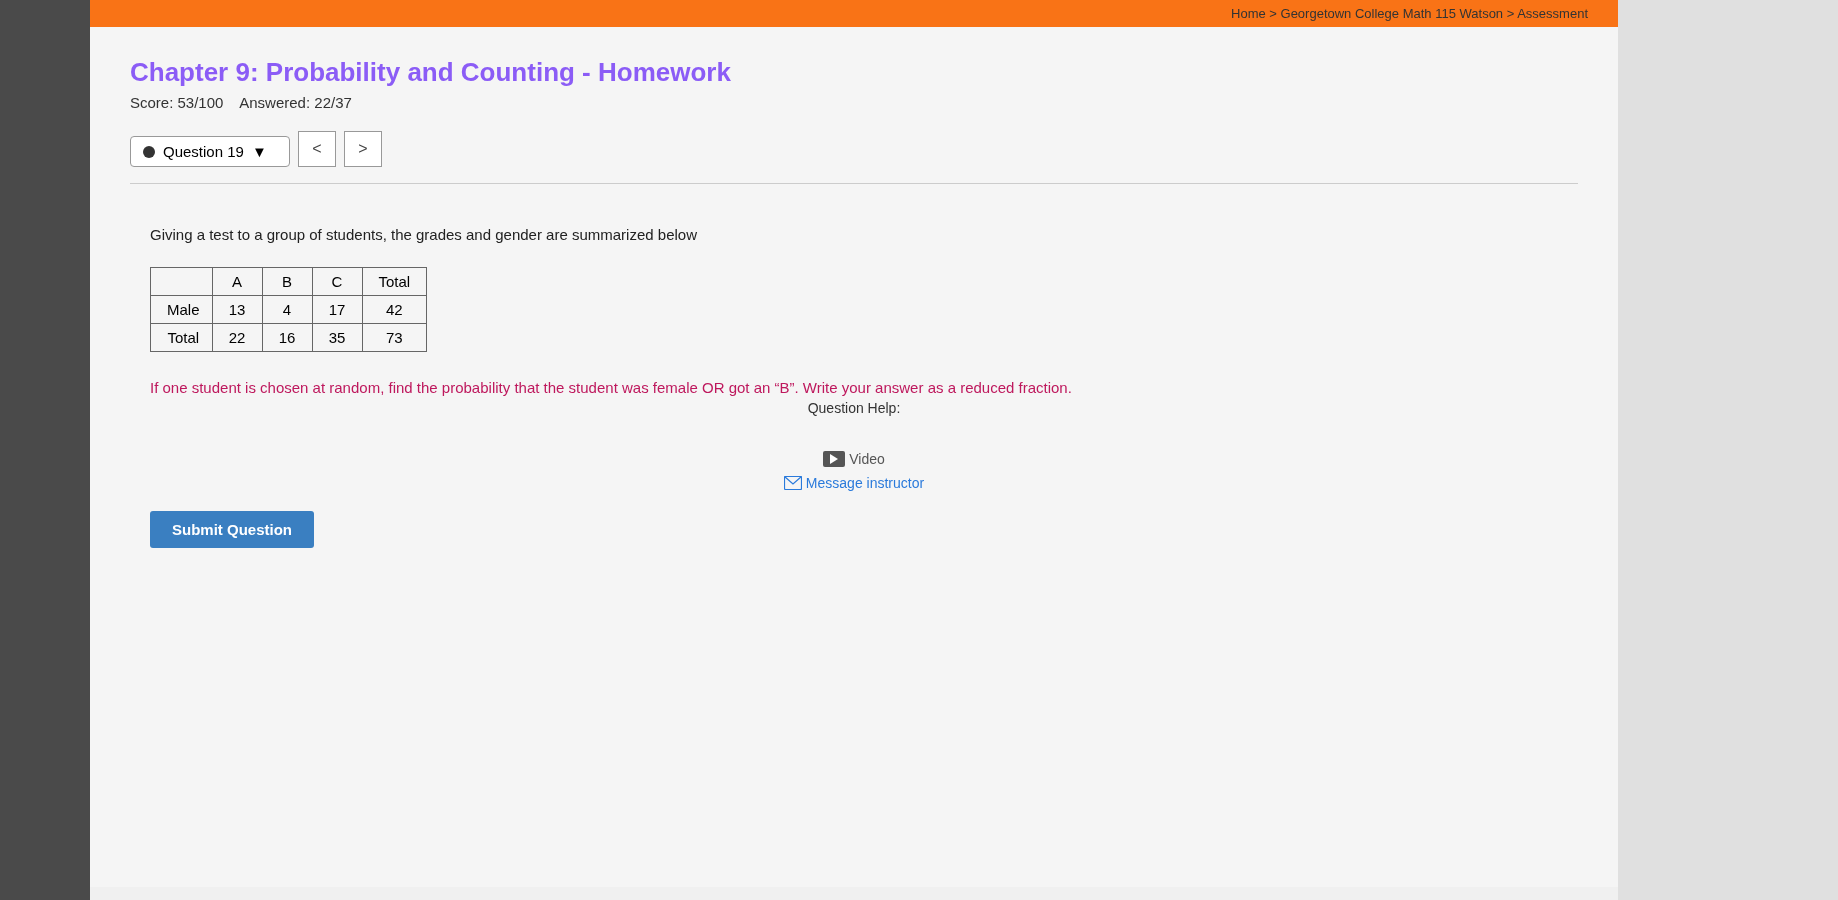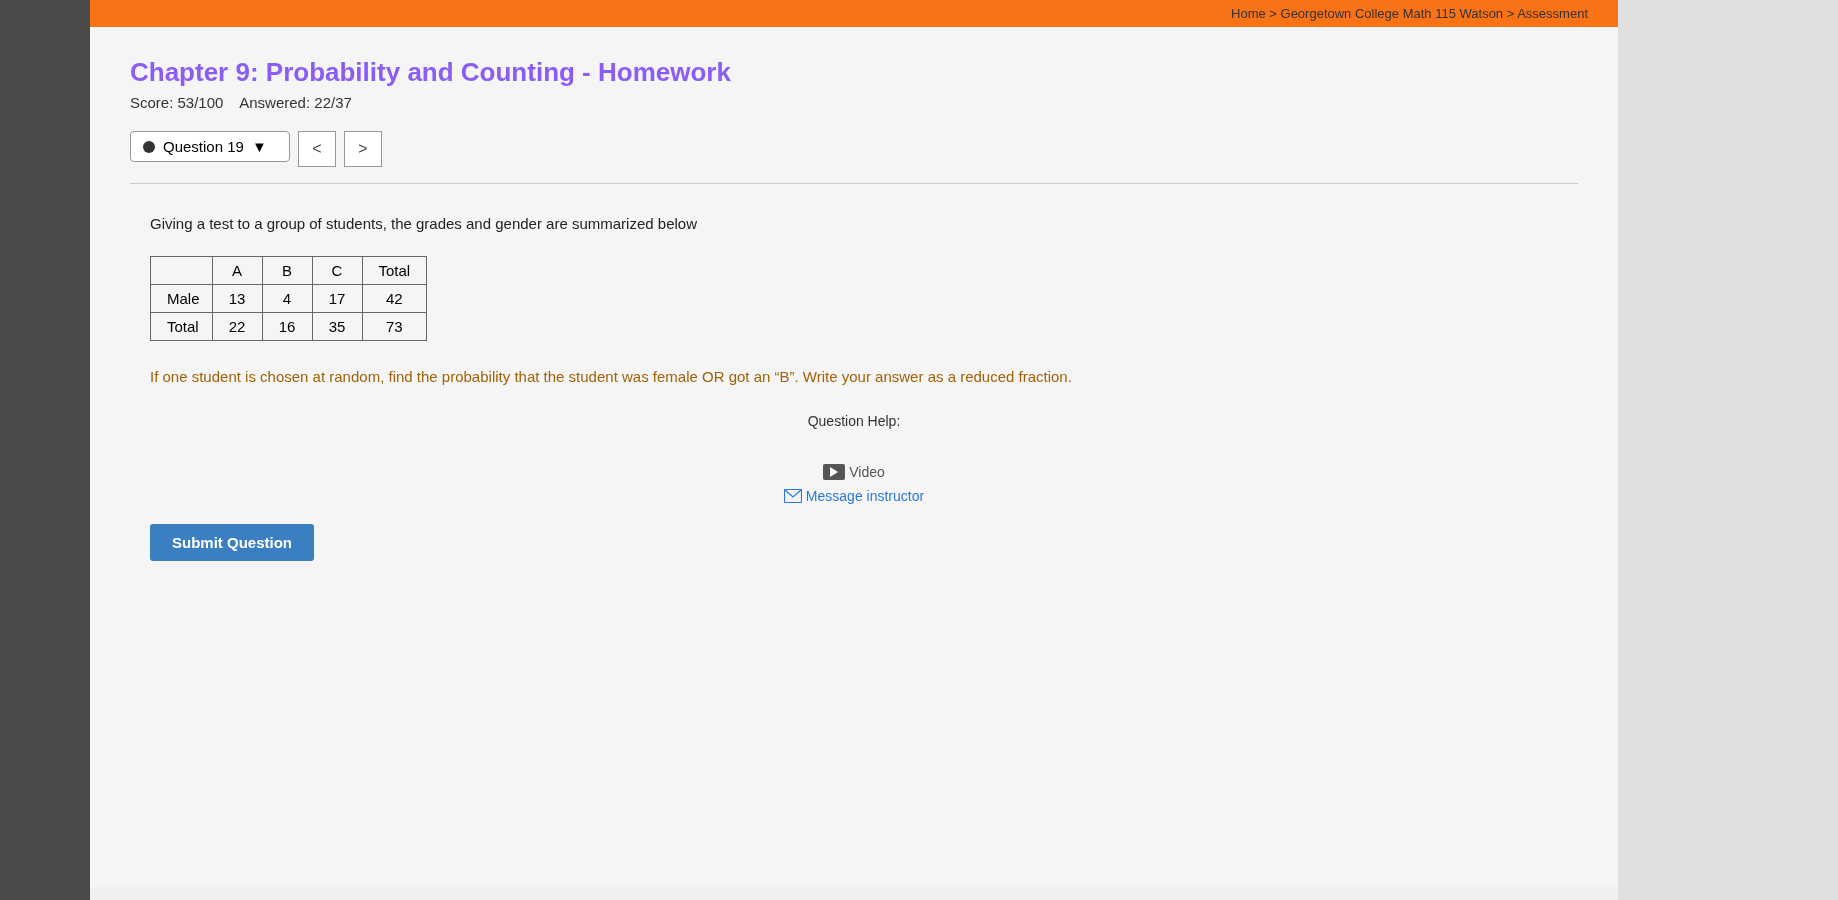--- a/index.html
+++ b/index.html
@@ -52,23 +52,23 @@
     }
 
     .score-line {
       font-size: 15px;
       color: #333;
       margin-bottom: 20px;
     }
 
     .question-nav {
       display: flex;
-      align-items: flex-start;
+      align-items: flex-end;
       gap: 0;
-      margin-bottom: 19px;
+      margin-bottom: 30px;
       border-bottom: 1px solid #ccc;
       padding-bottom: 16px;
     }
 
     .question-selector {
       display: flex;
       align-items: center;
       border: 1px solid #999;
       border-radius: 4px;
       padding: 6px 12px;
@@ -119,28 +119,27 @@
     }
 
     .data-table td, .data-table th {
       border: 1px solid #666;
       padding: 5px 16px;
       text-align: center;
       min-width: 50px;
     }
 
     .data-table td:first-child {
-      text-align: left;
+      text-align: center;
       padding-right: 12px;
     }
 
     .probability-question {
       font-size: 15px;
-      color: #a16207;
-      margin-bottom: 24px;
+      color: #be185d;
       line-height: 1.6;
     }
 
     .answer-row {
       display: flex;
       align-items: center;
       gap: 10px;
       margin-bottom: 24px;
     }
 

